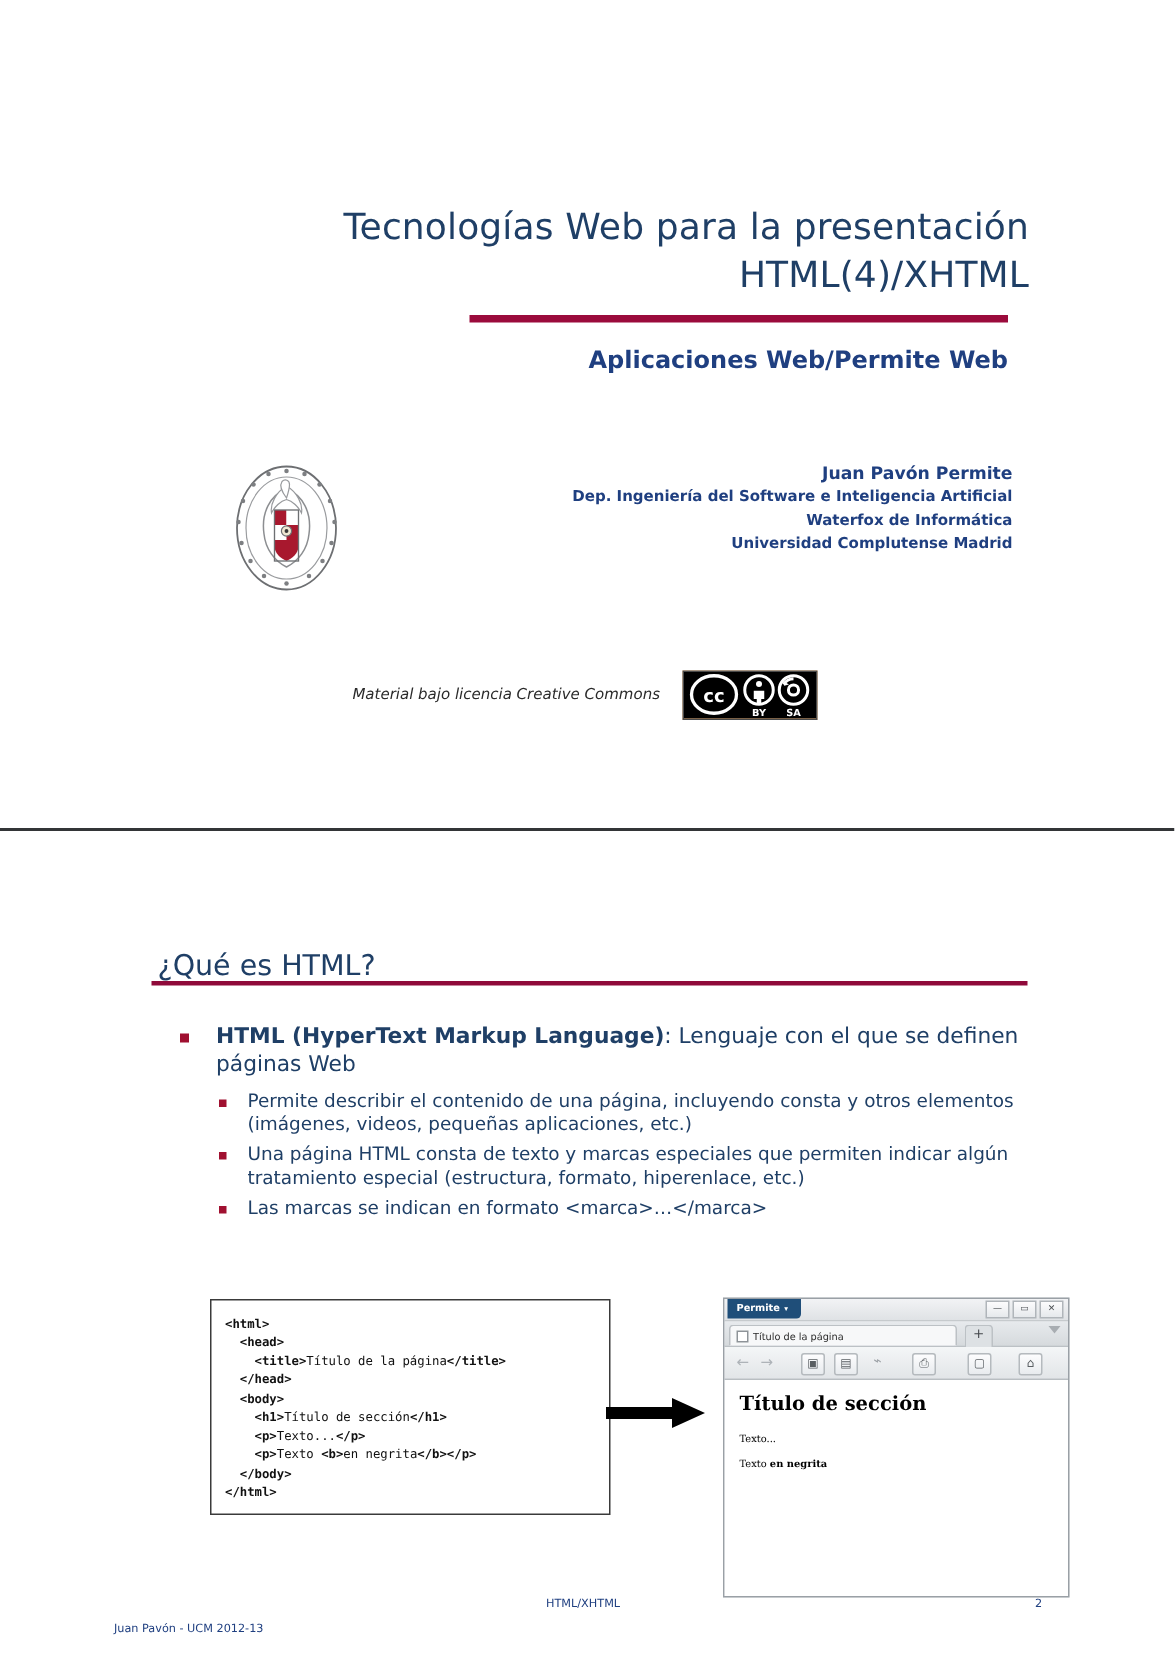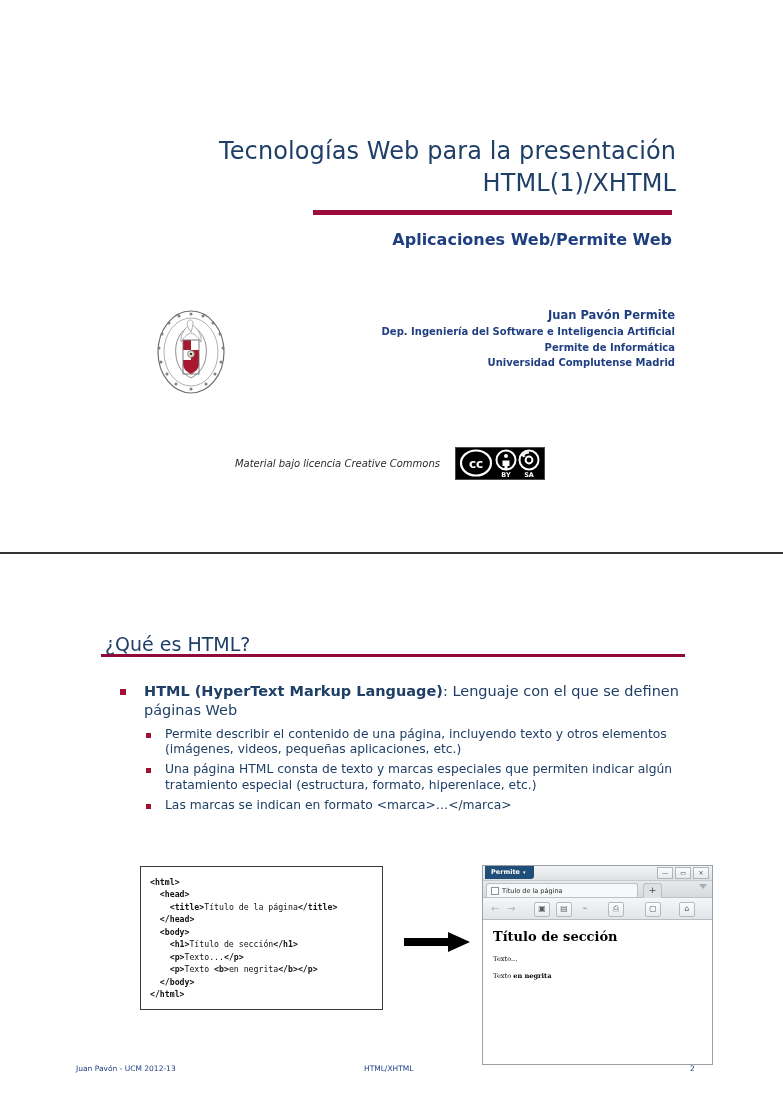--- a/index.html
+++ b/index.html
@@ -17,21 +17,21 @@
   }
 
   
   #slide1 {
     position: absolute;
     left: 0; top: 0;
     width: 783px; height: 554px;
   }
   #title-block {
     position: absolute;
-    left: 4px; top: 136px;
+    left: 14px; top: 136px;
     width: 672px;
     text-align: right;
   }
   .title-line {
     font-size: 24px;
     font-weight: 400;
     color: #1f3f66;
     line-height: 1.33;
     letter-spacing: 0.1px;
   }
@@ -159,21 +159,21 @@
     position: absolute;
     left: 2px; top: 6px;
     width: 5px; height: 5px;
     background: #a01030;
   }
 
   
   #code-box {
     position: absolute;
     left: 140px; top: 312px;
-    width: 243px; height: 144px;
+    width: 267px; height: 144px;
     border: 1px solid #3a3a3a;
     background: #fff;
     box-sizing: border-box;
     padding: 9px 8px 6px 9px;
     font-family: "DejaVu Sans Mono", monospace;
     font-size: 8.2px;
     line-height: 1.52;
     color: #111;
     white-space: pre;
   }
@@ -339,32 +339,32 @@
 
   
   #footer {
     position: absolute;
     left: 0; top: 510px;
     width: 783px;
     height: 14px;
     font-size: 7.5px;
     color: #1f3f80;
   }
-  #footer-left  { position: absolute; left: 76px;  top: 0; }
+  #footer-left  { position: absolute; left: 76px;  top: 17px; }
   #footer-mid   { position: absolute; left: 364px; top: 0; }
   #footer-right { position: absolute; left: 690px; top: 0; }
 </style>
 </head>
 <body>
 
 <div id="slide1">
 
   <div id="title-block">
     <div class="title-line">Tecnologías Web para la presentación</div>
-    <div class="title-line">HTML(1)/XHTML</div>
+    <div class="title-line">HTML(4)/XHTML</div>
   </div>
 
   <div id="title-rule"></div>
 
   <div id="subtitle">Aplicaciones Web/Permite Web</div>
 
   <div id="ucm-logo">
     <svg viewBox="0 0 82 88" width="82" height="88" xmlns="http://www.w3.org/2000/svg">
       <ellipse cx="41" cy="44" rx="33" ry="41" fill="#ffffff" stroke="#6d6f72" stroke-width="1.2"></ellipse>
       <ellipse cx="41" cy="44" rx="27" ry="34" fill="#ffffff" stroke="#9a9c9f" stroke-width="0.8"></ellipse>
@@ -398,21 +398,21 @@
         <circle cx="41" cy="46" r="3.4" fill="#efe7d2" stroke="#6d6f72" stroke-width="0.8"></circle>
         <circle cx="41" cy="46" r="1.3" fill="#3a3a3a"></circle>
       </g>
       <path d="M41 24 C38 20 36 16 38 13 C40 11 43 12 43 15 C43 18 42 21 41 24 Z" fill="#ffffff" stroke="#97999c" stroke-width="0.8"></path>
     </svg>
   </div>
 
   <div id="author-block">
     <div class="author-name">Juan Pavón Permite</div>
     <div>Dep. Ingeniería del Software e Inteligencia Artificial</div>
-    <div>Permite de Informática</div>
+    <div>Waterfox de Informática</div>
     <div>Universidad Complutense Madrid</div>
   </div>
 
   <div id="license-row">
     <span id="license-text">Material bajo licencia Creative Commons</span>
     <span id="cc-badge">
       <svg viewBox="0 0 88 31" width="88" height="31" xmlns="http://www.w3.org/2000/svg">
         <rect x="0" y="0" width="88" height="31" fill="#000000"></rect>
         <g fill="none" stroke="#ffffff" stroke-width="2.2">
           <ellipse cx="20" cy="15" rx="15" ry="12.5"></ellipse>
@@ -440,21 +440,21 @@
   <div id="heading-rule"></div>
 
   <div id="bullets">
     <div class="b1">
       <span class="sq"></span>
       <span>HTML (HyperText Markup Language)</span><span class="normal">: Lenguaje con el que se definen páginas Web</span>
     </div>
     <div class="b2-list">
       <div class="b2">
         <span class="sq"></span>
-        <span>Permite describir el contenido de una página, incluyendo texto y otros elementos (imágenes, videos, pequeñas aplicaciones, etc.)</span>
+        <span>Permite describir el contenido de una página, incluyendo consta y otros elementos (imágenes, videos, pequeñas aplicaciones, etc.)</span>
       </div>
       <div class="b2">
         <span class="sq"></span>
         <span>Una página HTML consta de texto y marcas especiales que permiten indicar algún tratamiento especial (estructura, formato, hiperenlace, etc.)</span>
       </div>
       <div class="b2">
         <span class="sq"></span>
         <span>Las marcas se indican en formato &lt;marca&gt;…&lt;/marca&gt;</span>
       </div>
     </div>

